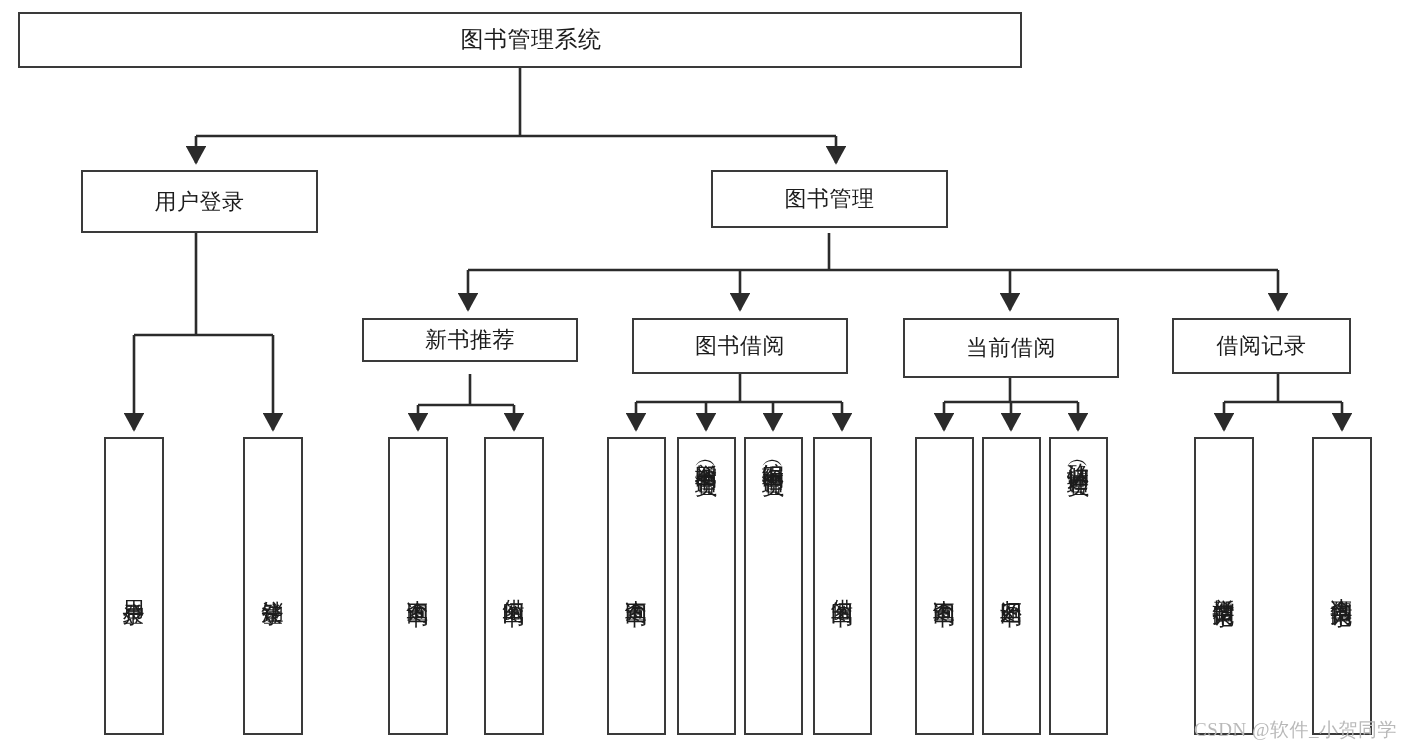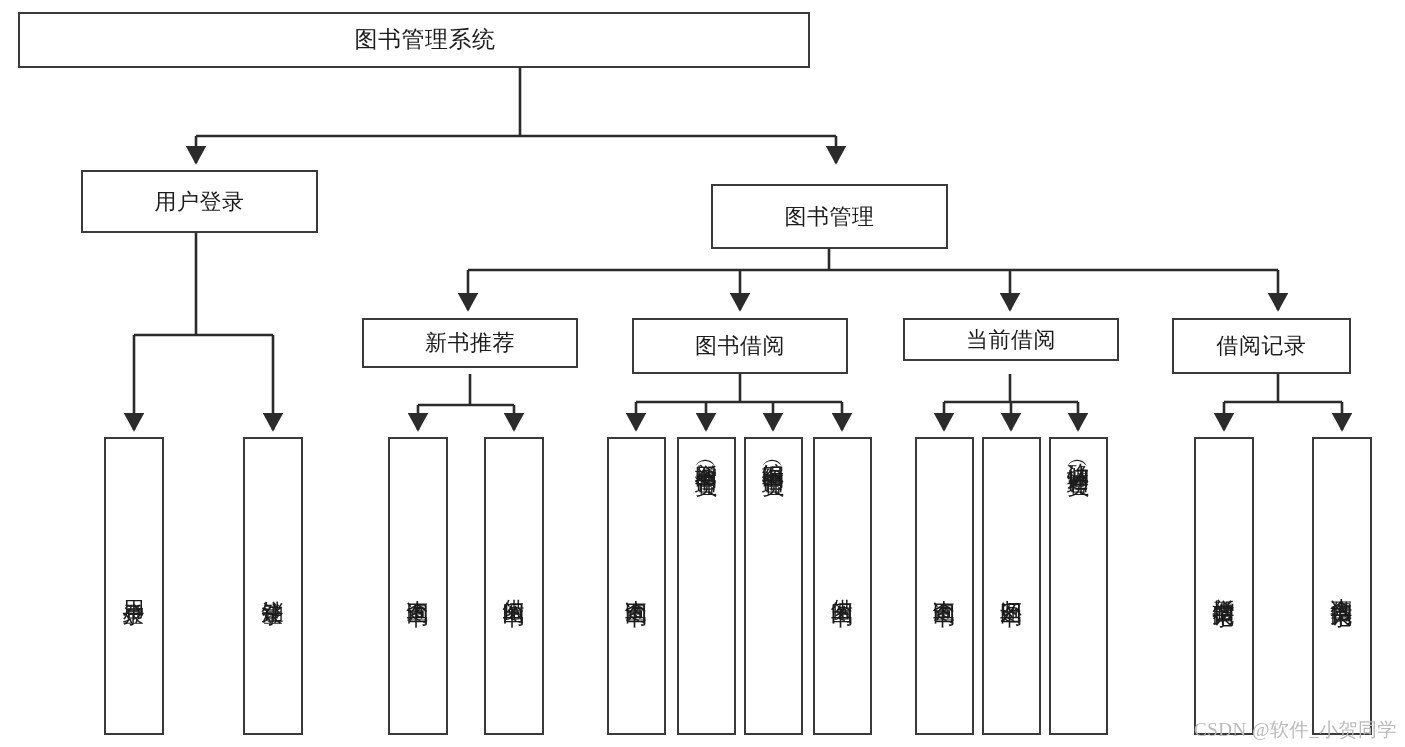--- a/index.html
+++ b/index.html
@@ -129,38 +129,38 @@
       <path d="M 1011 402 L 1011 430" marker-end="url(#arrow)"></path>
       <path d="M 1078 402 L 1078 430" marker-end="url(#arrow)"></path>
 
       <path d="M 1278 374 L 1278 402"></path>
       <path d="M 1224 402 L 1342 402"></path>
       <path d="M 1224 402 L 1224 430" marker-end="url(#arrow)"></path>
       <path d="M 1342 402 L 1342 430" marker-end="url(#arrow)"></path>
     </g>
   </svg>
 
-  <div class="node horiz root" style="left:18px; top:12px; width:792px; height:56px;padding-left:22px;">
+  <div class="node horiz root" style="left:18px; top:12px; width:1004px; height:56px;padding-left:22px;">
     <span class="node-label">图书管理系统</span>
   </div>
 
   <div class="node horiz" style="left:81px; top:170px; width:237px; height:63px;">
     <span class="node-label">用户登录</span>
   </div>
-  <div class="node horiz" style="left:711px; top:184px; width:237px; height:65px;">
+  <div class="node horiz" style="left:711px; top:170px; width:237px; height:58px;">
     <span class="node-label">图书管理</span>
   </div>
 
-  <div class="node horiz" style="left:362px; top:318px; width:216px; height:50px;">
+  <div class="node horiz" style="left:362px; top:318px; width:216px; height:44px;">
     <span class="node-label">新书推荐</span>
   </div>
   <div class="node horiz" style="left:632px; top:318px; width:216px; height:56px;">
     <span class="node-label">图书借阅</span>
   </div>
-  <div class="node horiz" style="left:903px; top:318px; width:216px; height:43px;">
+  <div class="node horiz" style="left:903px; top:318px; width:216px; height:60px;">
     <span class="node-label">当前借阅</span>
   </div>
   <div class="node horiz" style="left:1172px; top:318px; width:179px; height:56px;">
     <span class="node-label">借阅记录</span>
   </div>
 
   <div class="node vert centered" style="left:104px; top:437px; width:60px; height:298px;">
     <span class="node-label">用户登录</span>
   </div>
   <div class="node vert centered" style="left:243px; top:437px; width:60px; height:298px;">

